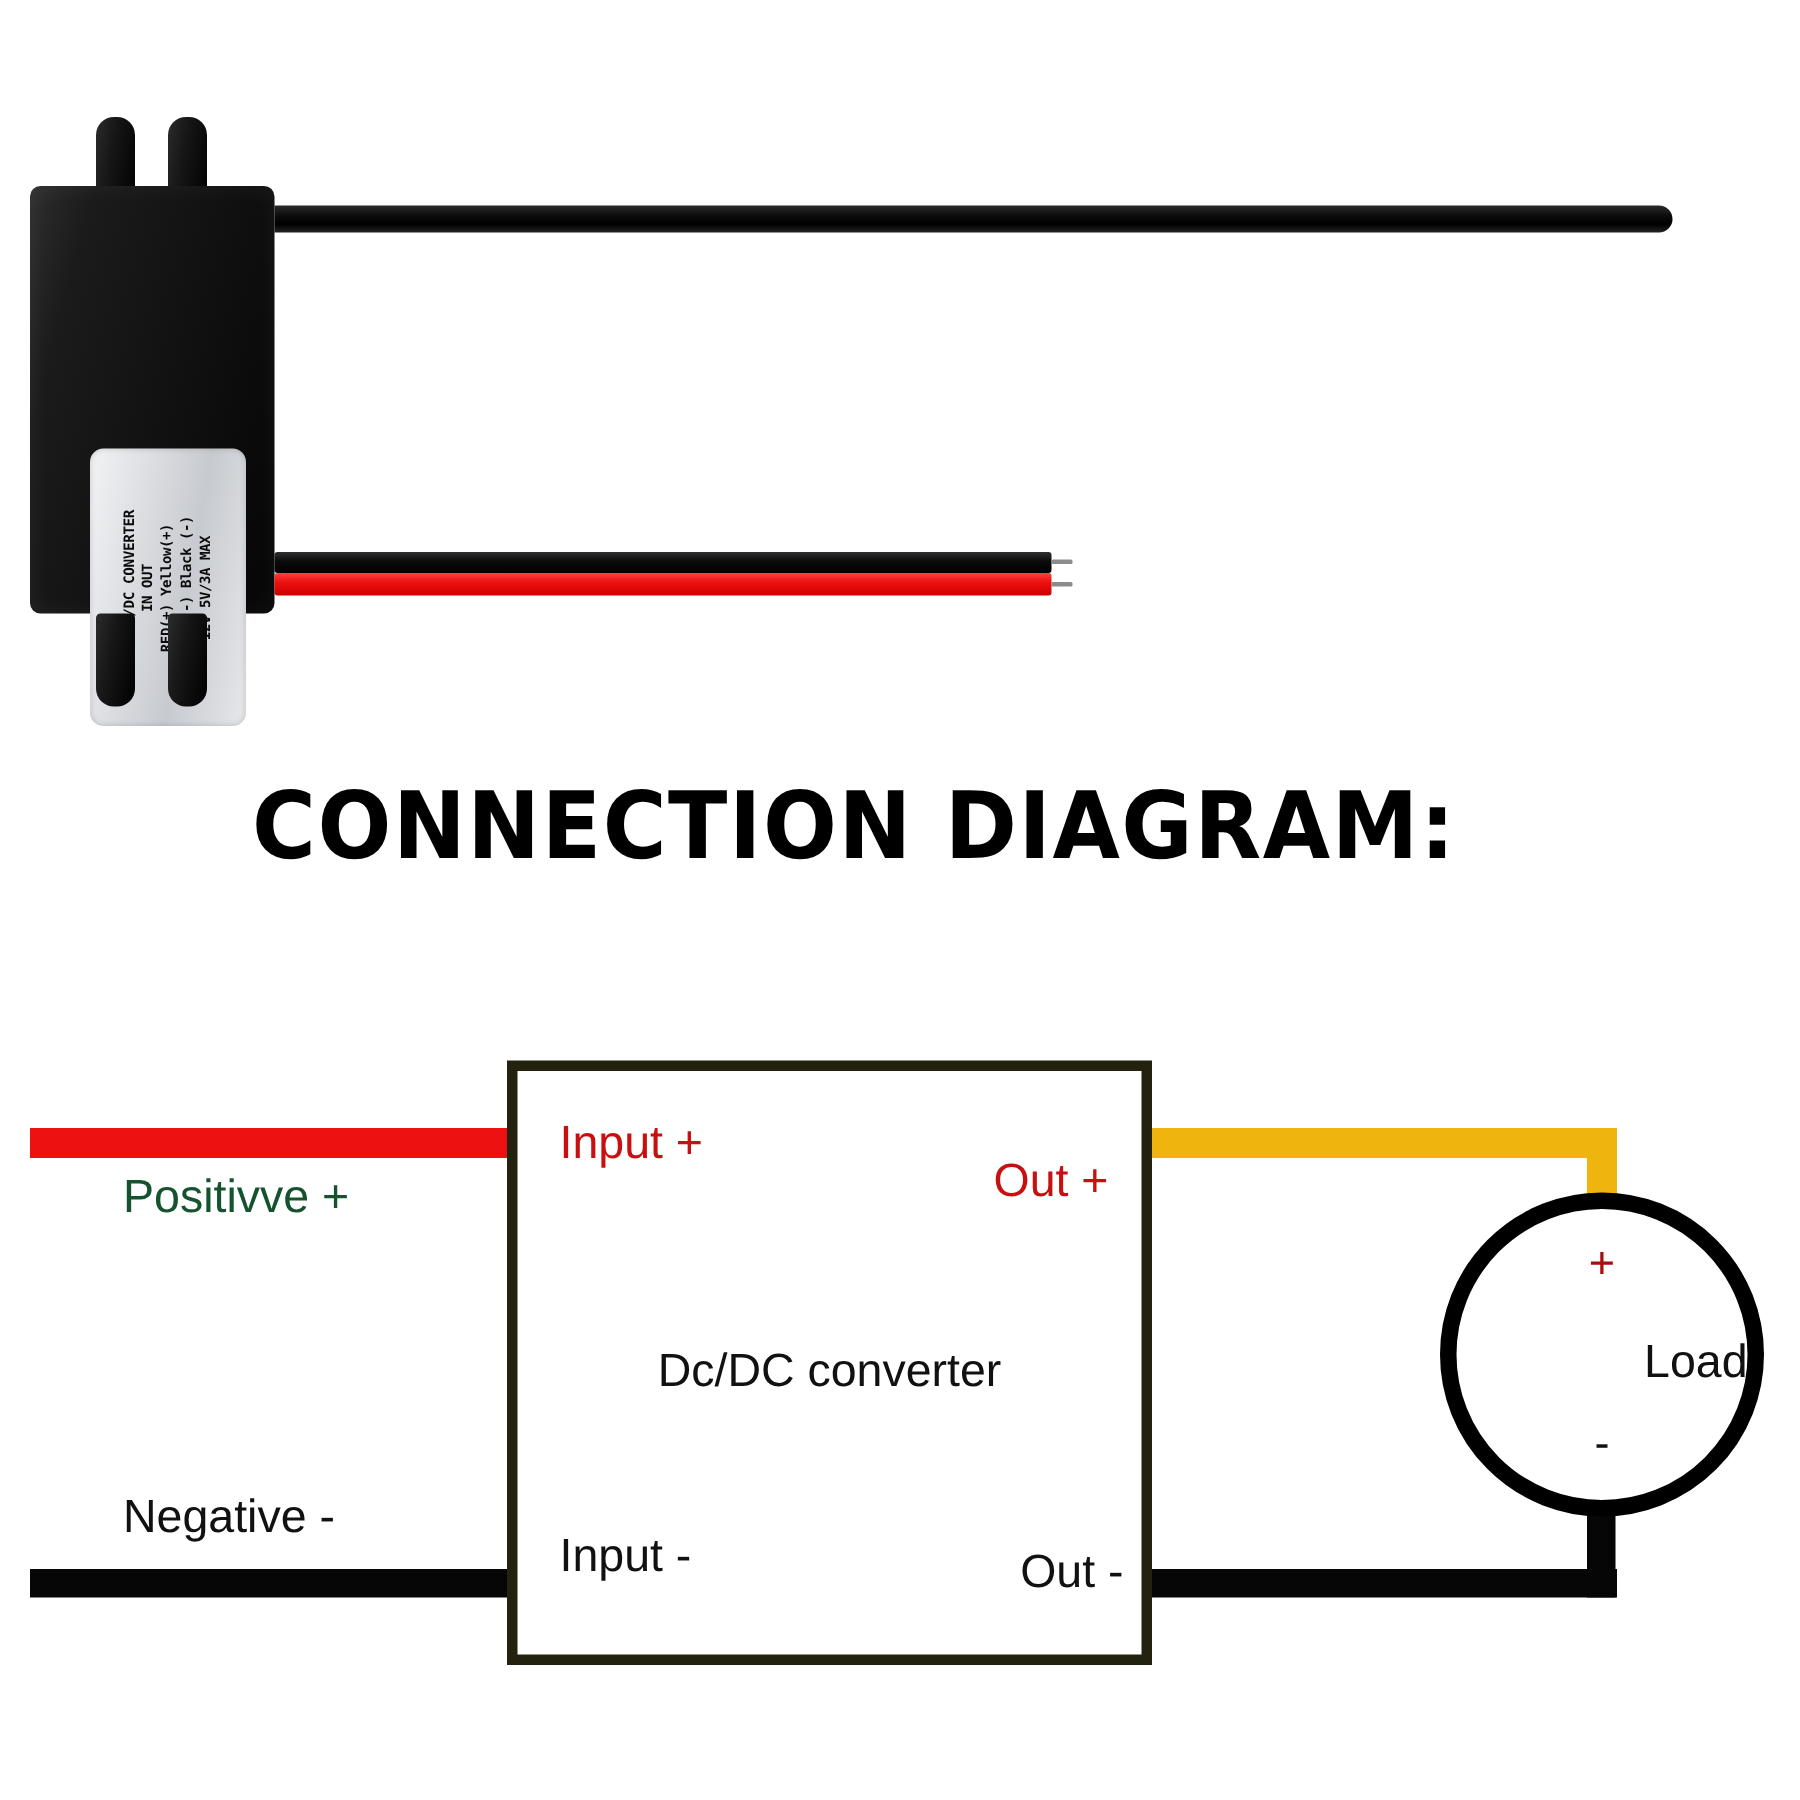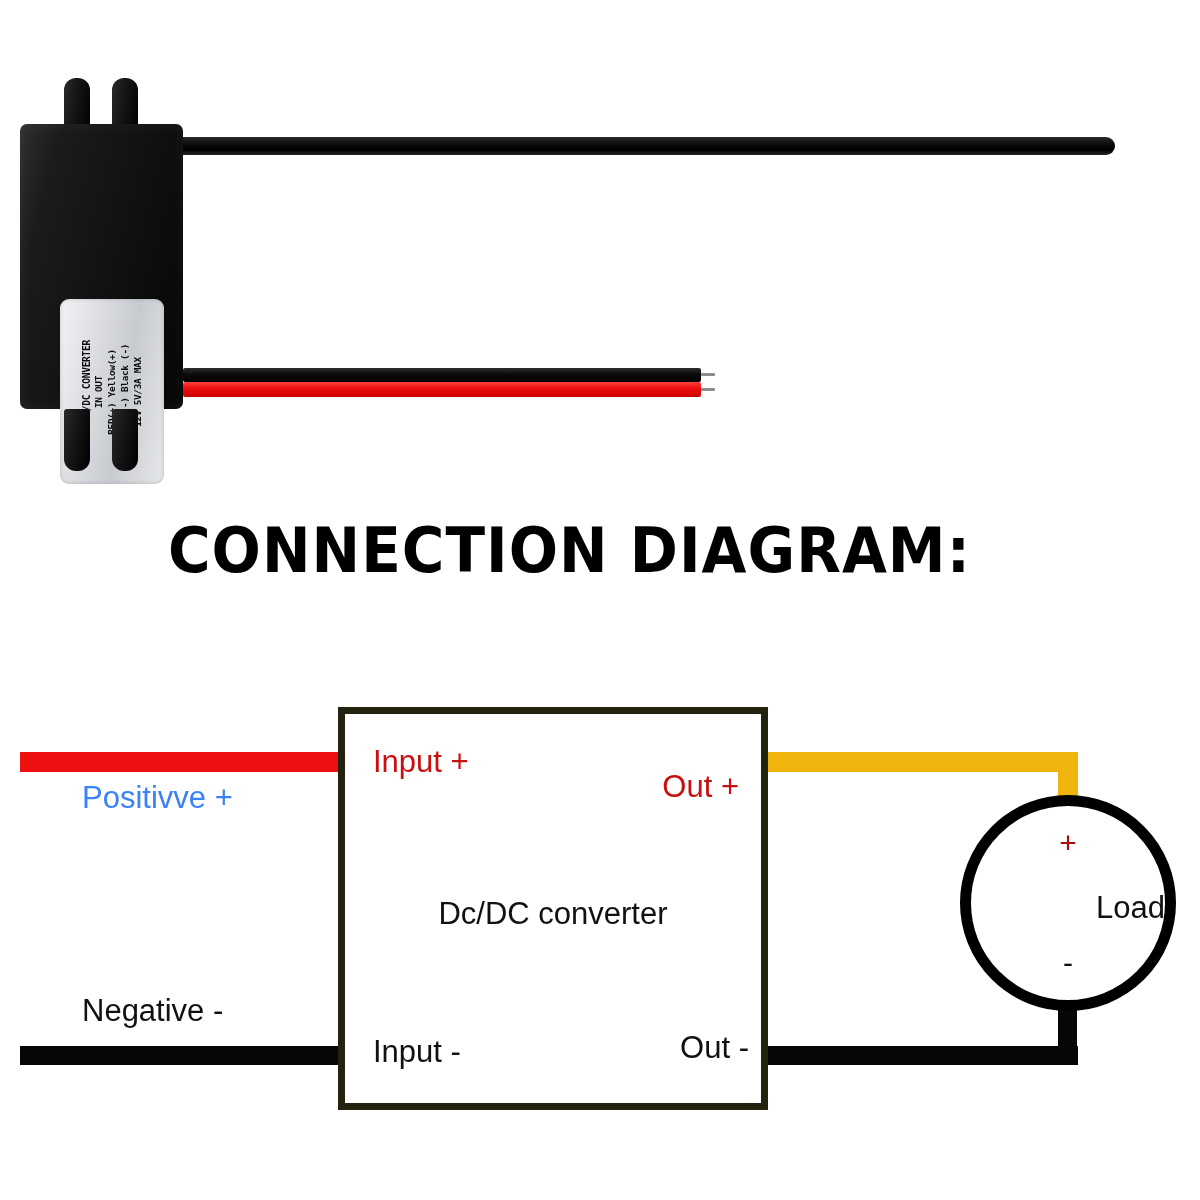--- a/index.html
+++ b/index.html
@@ -157,21 +157,21 @@
     z-index: 5;
   }
   .port-label {
     position: absolute;
     font-size: 31px;
     line-height: 1;
     white-space: nowrap;
   }
   #port-input-plus  { left: 28px; top: 32px;  color: #c81010; }
   #port-out-plus    { right: 22px; top: 32px; color: #c81010; margin-top: 25px; }
-  #port-input-minus { left: 28px; bottom: 36px; color: #111111; }
+  #port-input-minus { left: 28px; bottom: 51px; color: #111111; }
   #port-out-minus   { right: 12px; bottom: 40px; color: #111111; }
   #converter-name {
     position: absolute;
     left: 0; right: 0;
     top: 182px;
     text-align: center;
     font-size: 31px;
     color: #111111;
     white-space: nowrap;
   }
@@ -249,21 +249,21 @@
     line-height: 1;
   }
 
   .side-label {
     position: absolute;
     font-size: 31px;
     line-height: 1;
     white-space: nowrap;
     z-index: 3;
   }
-  #label-positive { left: 82px;  top: 782px;  color: #3b82f6; }
+  #label-positive { left: 82px;  top: 782px;  color: #14532d; }
   #label-negative { left: 82px;  top: 995px;  color: #111111; }
 </style>
 </head>
 <body>
 
 <div id="stage">
 
   <div id="product-photo">
 
     <div class="tab top" style="left:64px; top:78px;"></div>

